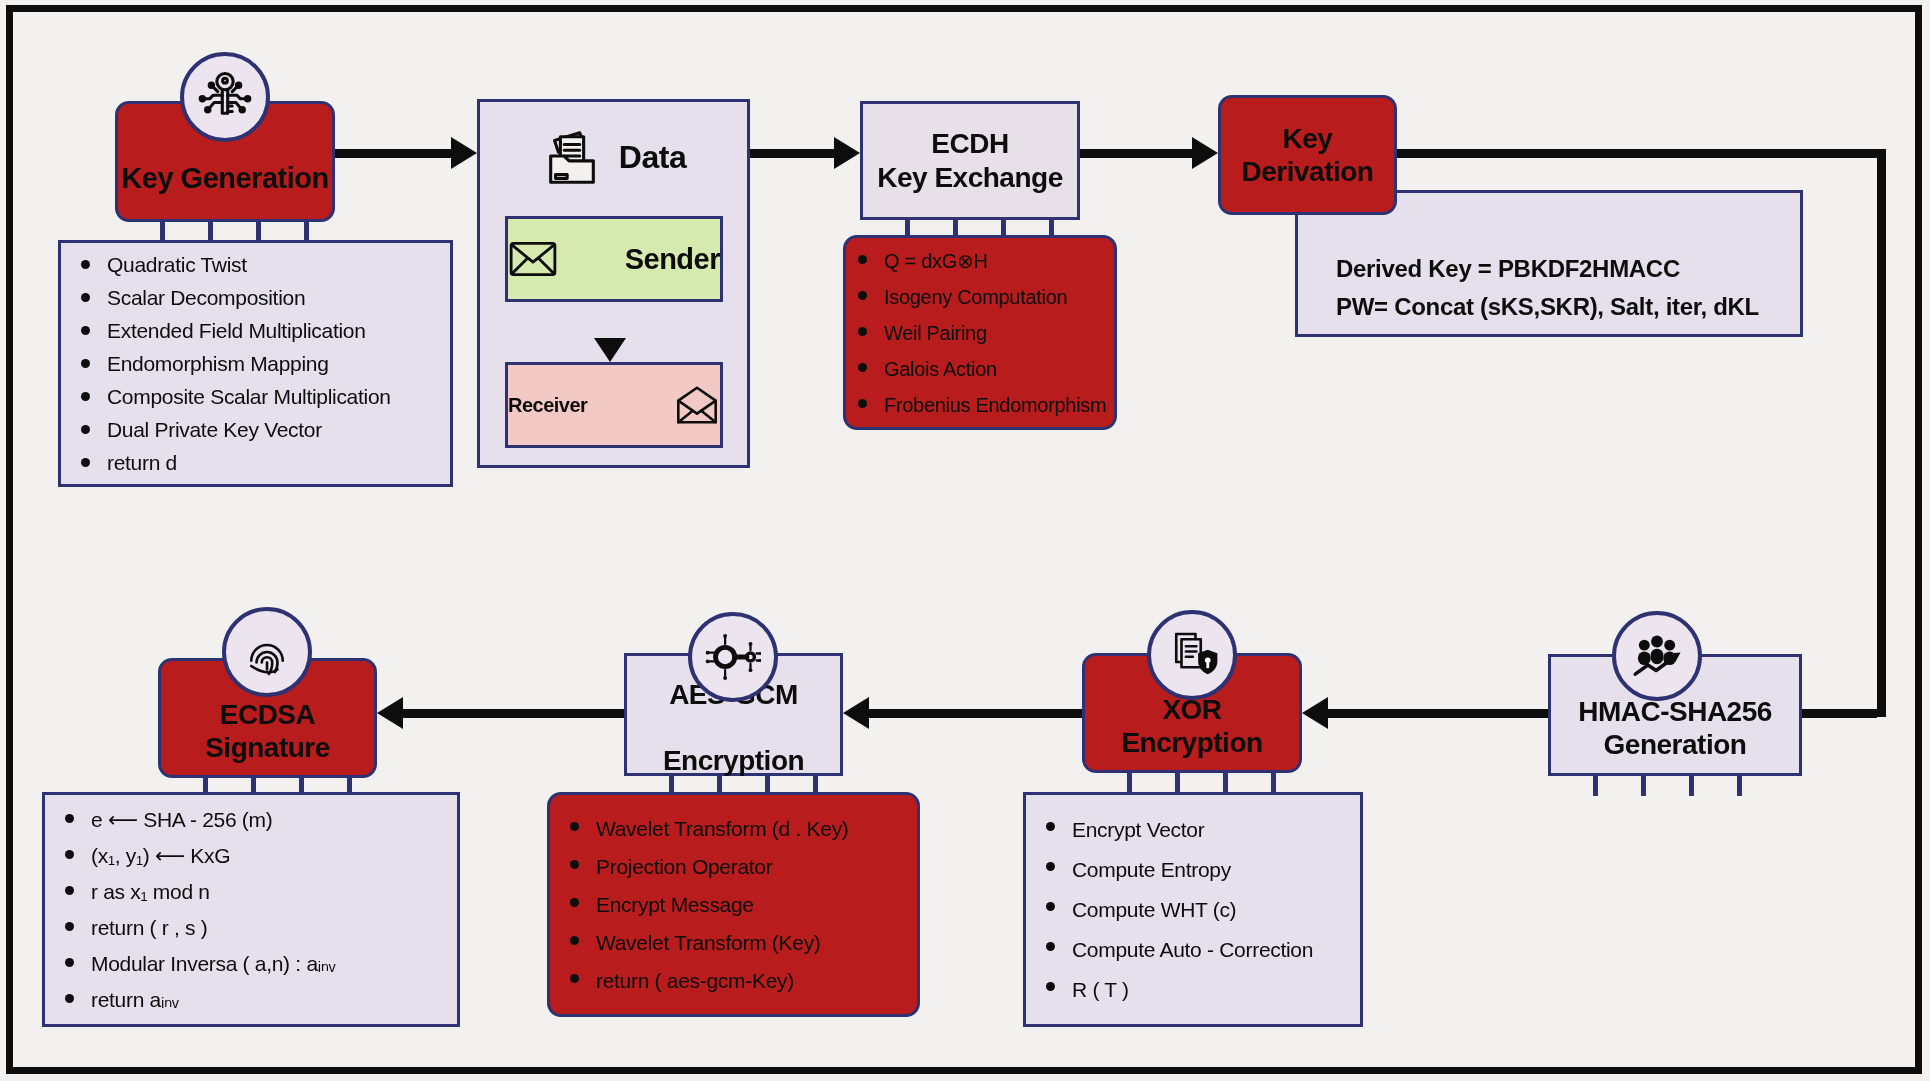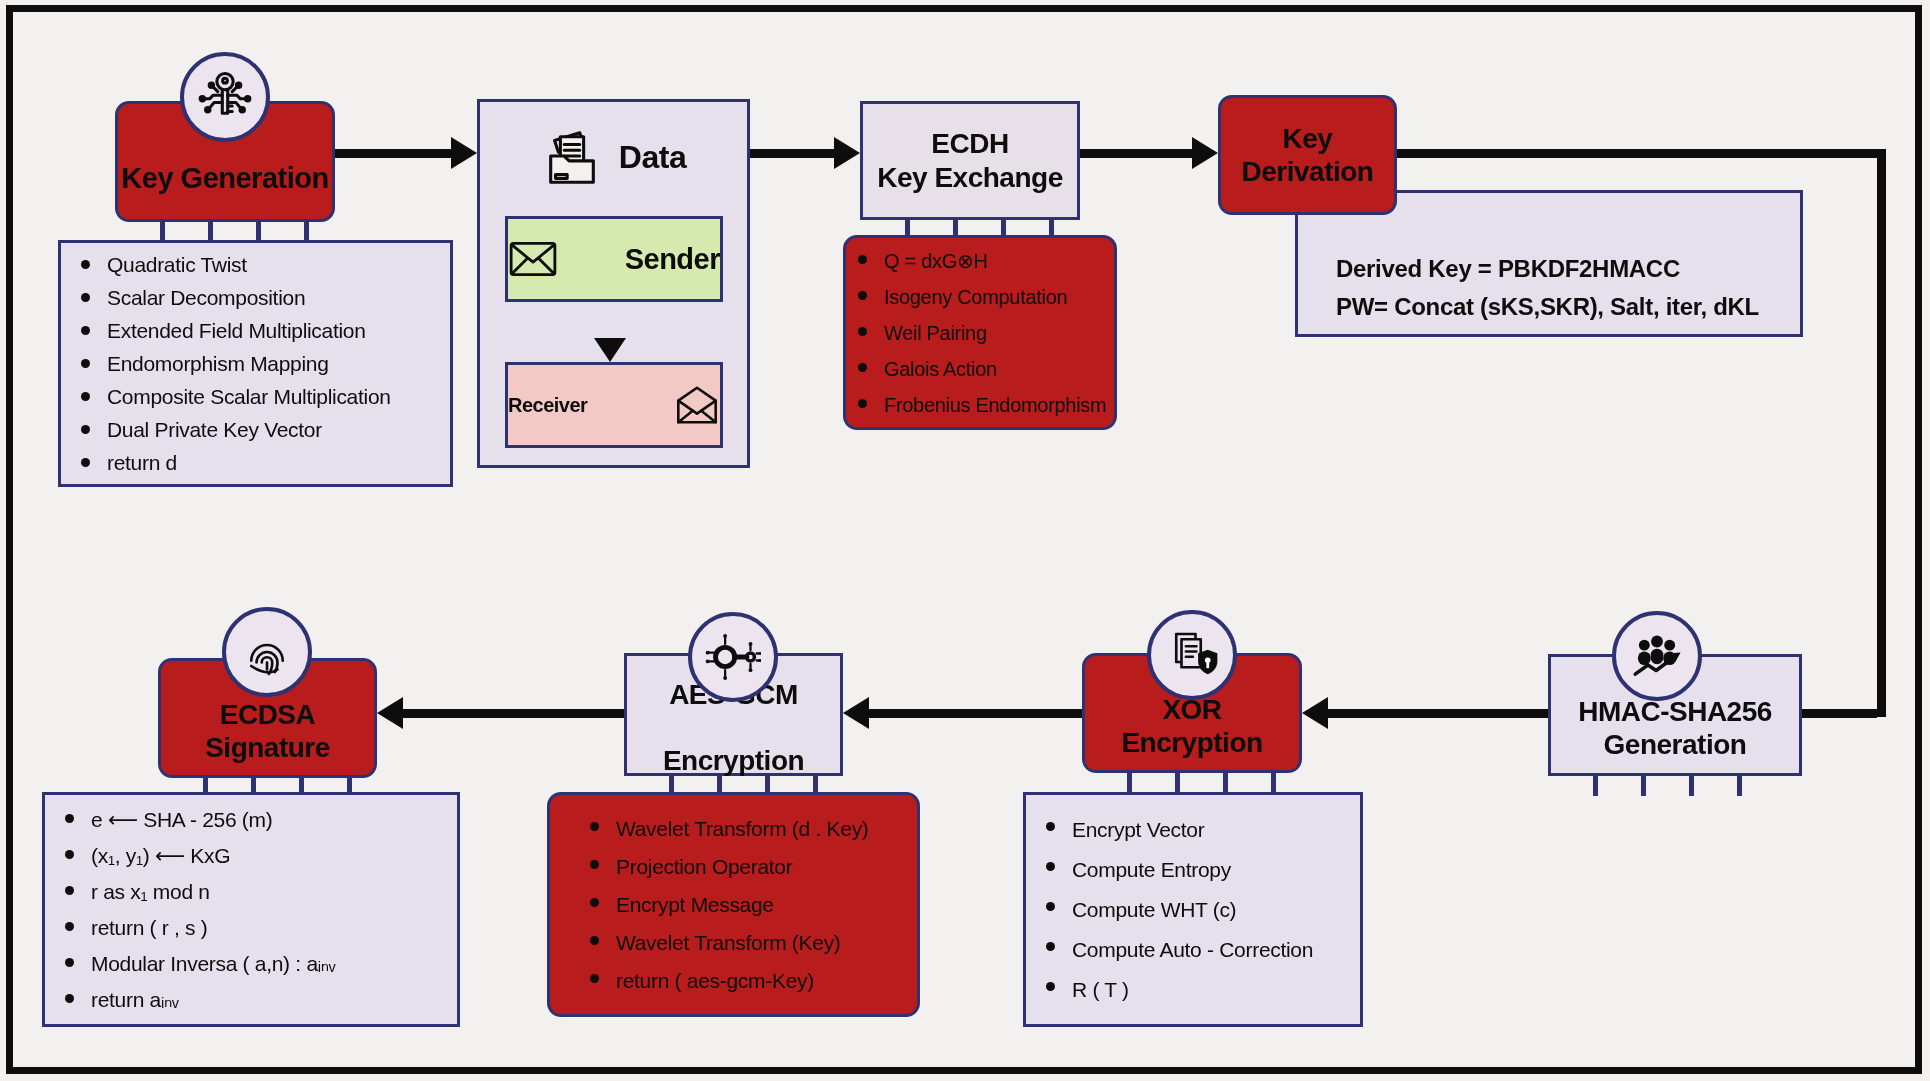--- a/index.html
+++ b/index.html
@@ -14,21 +14,21 @@
   .tbox.one{font-size:29px;}
   .blue{background:#b91c1c;border-radius:14px;}
   .lav{background:#e6e0ec;}
   .pinklav{background:#e8e0e9;}
   
   .dbox{border:3px solid #2e3272;display:flex;align-items:center;z-index:3;}
   .dbox ul{margin:0;padding-left:46px;list-style:none;font-weight:400;font-size:21px;letter-spacing:-0.3px;}
   .dbox li{position:relative;line-height:33px;}
   .dbox li::before{content:"";position:absolute;left:-26px;top:12px;width:9px;height:9px;border-radius:50%;background:#0d0d0d;}
   .dbox.lh36 li{line-height:36px;}
-  .dbox.lh38 li{line-height:38px;margin-left:20px;}
+  .dbox.lh38 li{line-height:38px;}
   .dbox.lh40 li{line-height:40px;}
   .dbox.small ul{font-size:20px;padding-left:38px;}
   
   .fbox{border:3px solid #2e3272;display:flex;flex-direction:column;justify-content:center;
         font-weight:700;font-size:24px;line-height:38px;letter-spacing:-0.3px;z-index:2;padding-left:38px;}
   
   .icircle{width:90px;height:90px;border-radius:50%;background:#ece4ef;border:4px solid #2e3272;
            display:flex;align-items:center;justify-content:center;z-index:5;}
   
   .stub{position:absolute;width:5px;background:#2e3272;z-index:1;}

